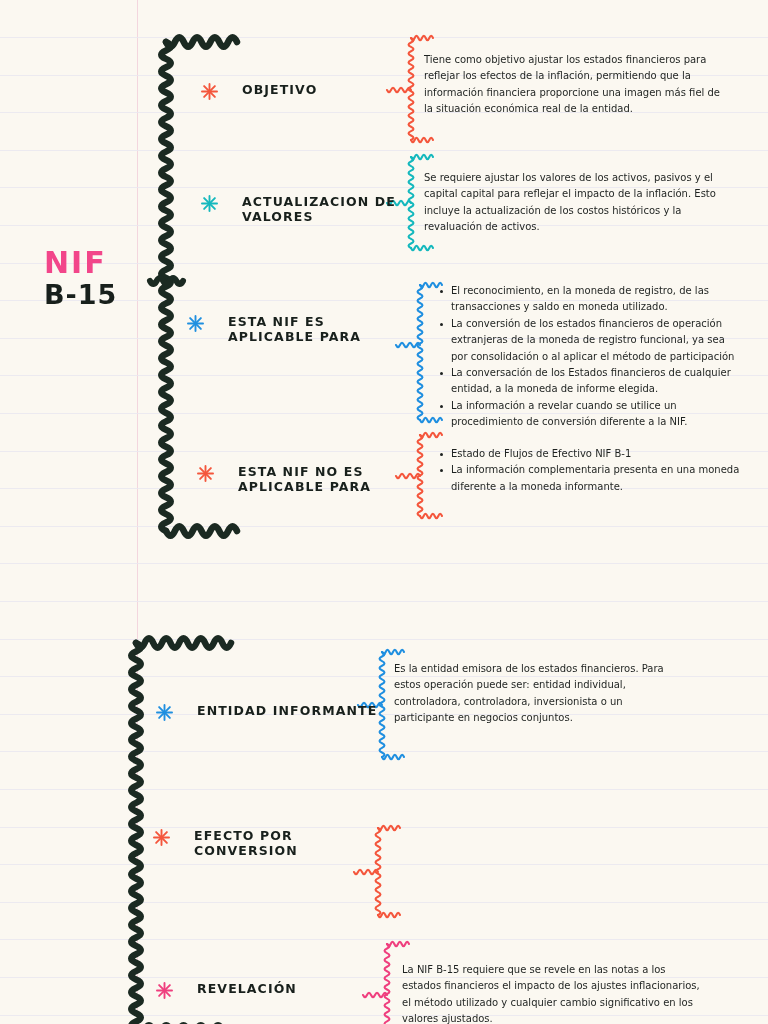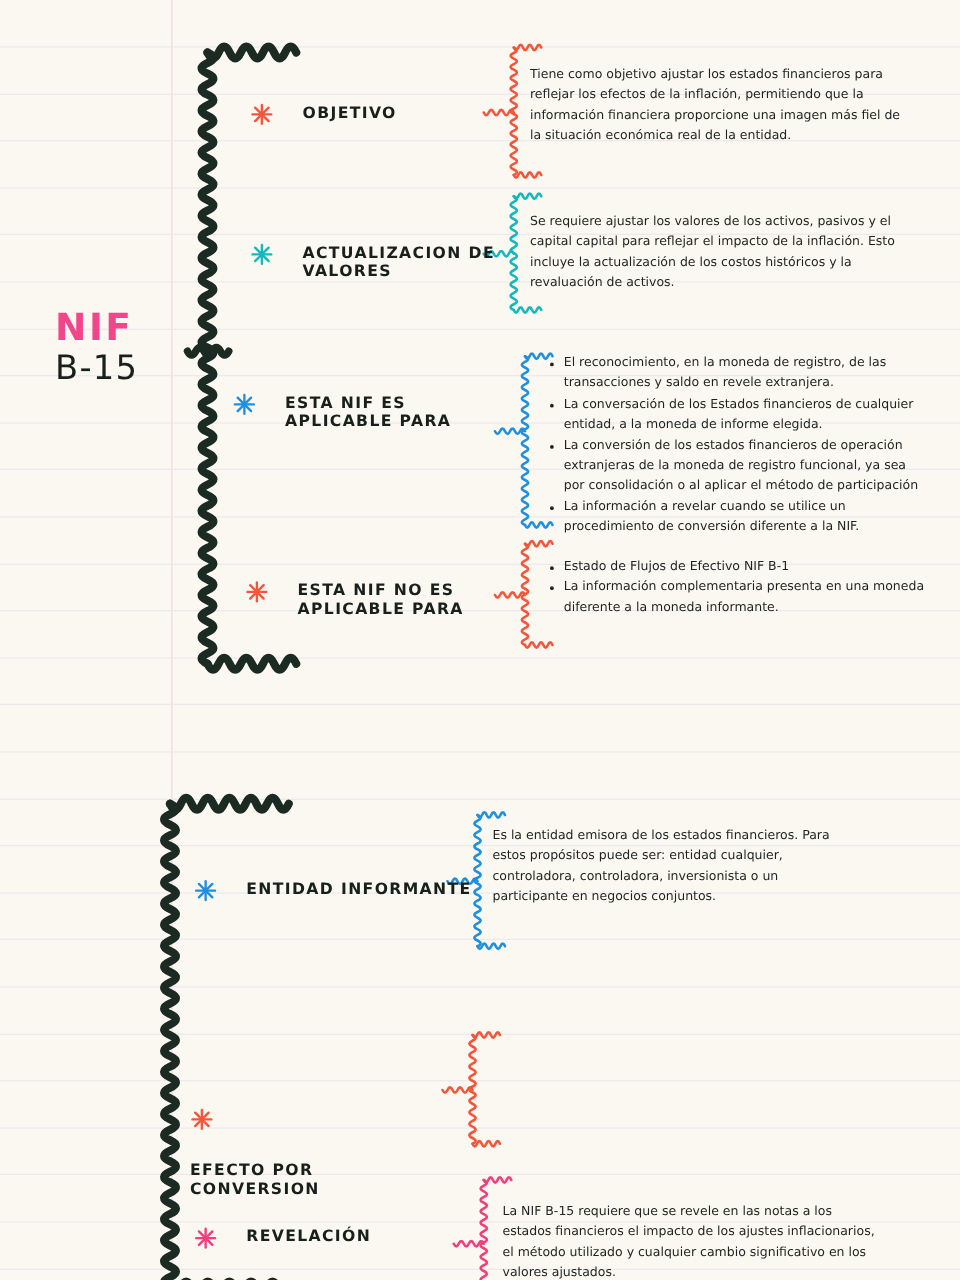--- a/index.html
+++ b/index.html
@@ -38,21 +38,21 @@
     width:3px;height:3px;border-radius:50%;background:#1e2220;
   }
   
   #nif-title{position:absolute;left:44px;top:248px;z-index:3;}
   #nif-title .nif{
     font-size:30px;font-weight:700;color:#f2468a;
     letter-spacing:2px;line-height:30px;font-style:normal;
     font-family:"DejaVu Sans","Liberation Sans",sans-serif;
   }
   #nif-title .code{
-    font-size:27px;font-weight:400;color:#18201c;
+    font-size:27px;font-weight:700;color:#18201c;
     letter-spacing:1px;line-height:30px;margin-top:2px;
   }
 </style>
 </head>
 <body>
 
 <div id="paper-bg" style="background: rgb(251, 248, 241);">
   <div id="margin-line" style="left: 137px; background: rgb(243, 214, 222);"></div>
 <div class="rule-line" style="top: 37px; background: rgb(233, 231, 240);"></div>
     <div class="rule-line" style="top: 75px; background: rgb(233, 231, 240);"></div>
@@ -164,23 +164,23 @@
       <line x1="2.5" y1="12" x2="21.5" y2="12"></line>
       <line x1="5.2" y1="5.2" x2="18.8" y2="18.8"></line>
       <line x1="18.8" y1="5.2" x2="5.2" y2="18.8"></line>
     </g>
         </svg></span>
       <span class="label">ESTA NIF ES
 APLICABLE PARA</span>
     </div>
     <div class="node-body" style="left: 437px; top: 283px; width: 305px;">
       <ul>
-        <li>El reconocimiento, en la moneda de registro, de las transacciones y saldo en revele extranjera.</li>
+        <li>El reconocimiento, en la moneda de registro, de las transacciones y saldo en moneda utilizado.</li>
+        <li>La conversión de los estados financieros de operación extranjeras de la moneda de registro funcional, ya sea por consolidación o al aplicar el método de participación</li>
         <li>La conversación de los Estados financieros de cualquier entidad, a la moneda de informe elegida.</li>
-        <li>La conversión de los estados financieros de operación extranjeras de la moneda de registro funcional, ya sea por consolidación o al aplicar el método de participación</li>
         <li>La información a revelar cuando se utilice un procedimiento de conversión diferente a la NIF.</li>
       </ul>
     </div>
     <div class="node-title" style="left: 196px; top: 464px;">
       <span class="star"><svg viewBox="0 0 24 24" width="19" height="19" aria-hidden="true">
     <g stroke="#f4563c" stroke-width="2.4" stroke-linecap="round">
       <line x1="12" y1="2.5" x2="12" y2="21.5"></line>
       <line x1="2.5" y1="12" x2="21.5" y2="12"></line>
       <line x1="5.2" y1="5.2" x2="18.8" y2="18.8"></line>
       <line x1="18.8" y1="5.2" x2="5.2" y2="18.8"></line>
@@ -200,23 +200,23 @@
     <g stroke="#1f8fe0" stroke-width="2.4" stroke-linecap="round">
       <line x1="12" y1="2.5" x2="12" y2="21.5"></line>
       <line x1="2.5" y1="12" x2="21.5" y2="12"></line>
       <line x1="5.2" y1="5.2" x2="18.8" y2="18.8"></line>
       <line x1="18.8" y1="5.2" x2="5.2" y2="18.8"></line>
     </g>
         </svg></span>
       <span class="label">ENTIDAD INFORMANTE</span>
     </div>
     <div class="node-body" style="left: 394px; top: 661px; width: 290px;">
-      <p>Es la entidad emisora de los estados financieros. Para estos propósitos puede ser: entidad cualquier, controladora, controladora, inversionista o un participante en negocios conjuntos.</p>
-    </div>
-    <div class="node-title" style="left: 152px; top: 886px; flex-direction: column;">
+      <p>Es la entidad emisora de los estados financieros. Para estos operación puede ser: entidad individual, controladora, controladora, inversionista o un participante en negocios conjuntos.</p>
+    </div>
+    <div class="node-title" style="left: 152px; top: 828px;">
       <span class="star"><svg viewBox="0 0 24 24" width="19" height="19" aria-hidden="true">
     <g stroke="#f4563c" stroke-width="2.4" stroke-linecap="round">
       <line x1="12" y1="2.5" x2="12" y2="21.5"></line>
       <line x1="2.5" y1="12" x2="21.5" y2="12"></line>
       <line x1="5.2" y1="5.2" x2="18.8" y2="18.8"></line>
       <line x1="18.8" y1="5.2" x2="5.2" y2="18.8"></line>
     </g>
         </svg></span>
       <span class="label">EFECTO POR
 CONVERSION</span>

